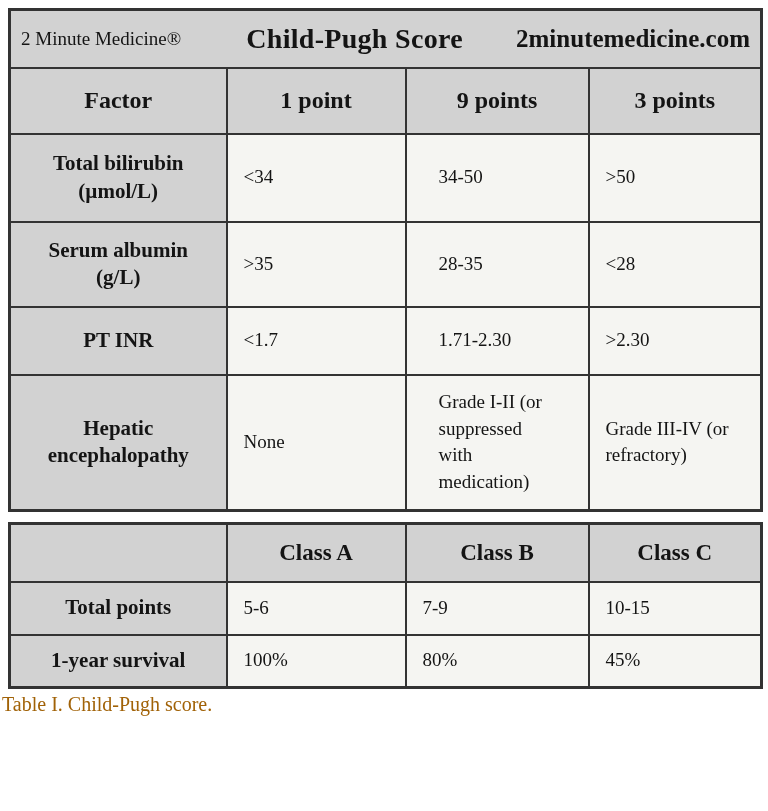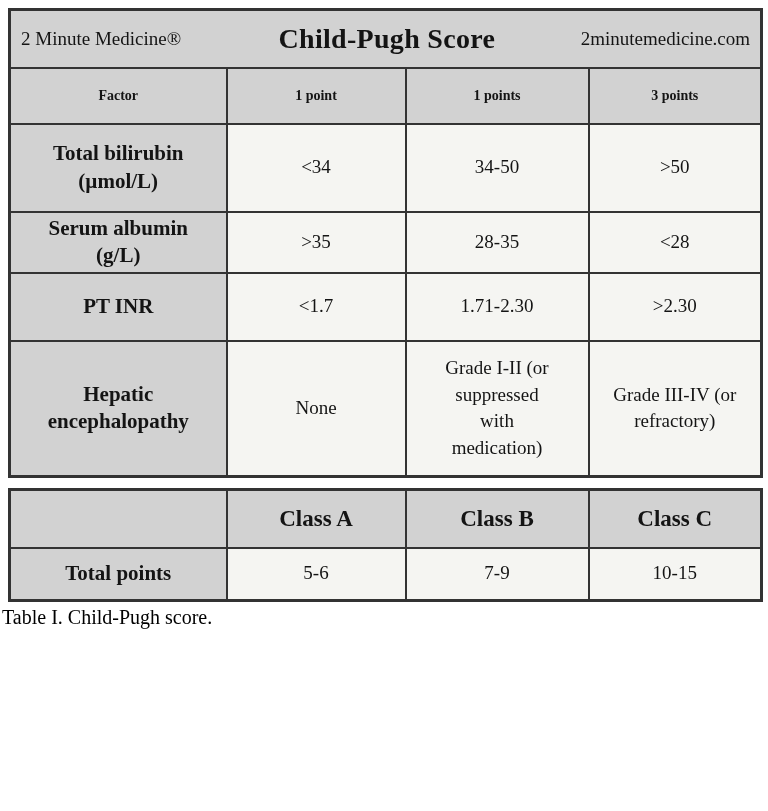--- a/index.html
+++ b/index.html
@@ -22,47 +22,46 @@
     border: 3px solid #333333;
     background: #f5f5f2;
   }
   col.c1 { width: 217px; }
   col.c2 { width: 179px; }
   col.c3 { width: 183px; }
   col.c4 { width: 173px; }
 
   th, td {
     border: 2px solid #333333;
-    text-align: center;
     vertical-align: middle;
     padding: 0 14px;
   }
 
   
   .title-cell {
     background: #d2d2d2;
     height: 58px;
     padding: 0 10px;
   }
   .title-bar {
     display: flex;
     align-items: center;
     justify-content: space-between;
     width: 100%;
   }
   .brand { font-size: 19px; font-weight: normal; white-space: nowrap; }
   .main-title { font-size: 28px; font-weight: bold; white-space: nowrap; letter-spacing: 0.3px; margin-left: 12px; }
-  .website { font-size: 19px; font-weight: normal; white-space: nowrap; }
+  .website { font-size: 25px; font-weight: bold; white-space: nowrap; }
 
   
   .head-row th {
     background: #d2d2d2;
-    font-size: 14px;
+    font-size: 24px;
     font-weight: bold;
-    height: 56px;
+    height: 66px;
   }
 
   
   th.factor {
     background: #d2d2d2;
     font-size: 21px;
     font-weight: bold;
     line-height: 1.3;
     padding: 0 18px;
   }
@@ -71,37 +70,37 @@
   td.val {
     background: #f5f5f2;
     font-size: 19px;
     line-height: 1.4;
     padding: 0 16px;
   }
   td.val.col3 { padding: 0 32px; }
 
   
   tr.r-bilirubin  { height: 88px; margin-top: 32px; }
-  tr.r-albumin    { height: 61px; }
+  tr.r-albumin    { height: 85px; }
   tr.r-ptinr      { height: 68px; }
   tr.r-ascites    { height: 78px; }
   tr.r-hepatic    { height: 136px; }
 
   
   .class-table { margin-top: 10px; border-radius: 31px; }
   .class-table .head-row th { height: 58px; font-size: 23px; }
   .class-table tr.r-data { height: 53px; }
   .class-table th.factor { font-size: 21px; }
   .class-table td.val { font-size: 19px; }
 
   .caption {
     font-size: 20px;
     margin: 4px 0 0 -6px;
     text-align: left;
-    color: #000000;
+    color: #a16207;
   }
 </style>
 </head>
 <body>
 
 <div class="page">
 
   <table class="score-table">
     <colgroup>
         <col class="c1">
@@ -115,21 +114,21 @@
           <div class="title-bar">
             <span class="brand">2 Minute Medicine®</span>
             <span class="main-title">Child-Pugh Score</span>
             <span class="website">2minutemedicine.com</span>
           </div>
         </td>
       </tr>
       <tr class="head-row">
         <th>Factor</th>
         <th>1 point</th>
-        <th>1 points</th>
+        <th>9 points</th>
         <th>3 points</th>
       </tr>
       <tr class="r-bilirubin">
         <th class="factor">Total bilirubin (µmol/L)</th>
         <td class="val">&lt;34</td>
         <td class="val col3">34-50</td>
         <td class="val">&gt;50</td>
       </tr>
       <tr class="r-albumin">
         <th class="factor">Serum albumin (g/L)</th>
@@ -165,18 +164,24 @@
         <th>Class A</th>
         <th>Class B</th>
         <th>Class C</th>
       </tr>
       <tr class="r-data">
         <th class="factor">Total points</th>
         <td class="val">5-6</td>
         <td class="val">7-9</td>
         <td class="val">10-15</td>
       </tr>
+      <tr class="r-data">
+        <th class="factor">1-year survival</th>
+        <td class="val">100%</td>
+        <td class="val">80%</td>
+        <td class="val">45%</td>
+      </tr>
     </tbody>
   </table>
 
   <div class="caption">Table I. Child-Pugh score.</div>
 
 </div>
 
 </body></html>

